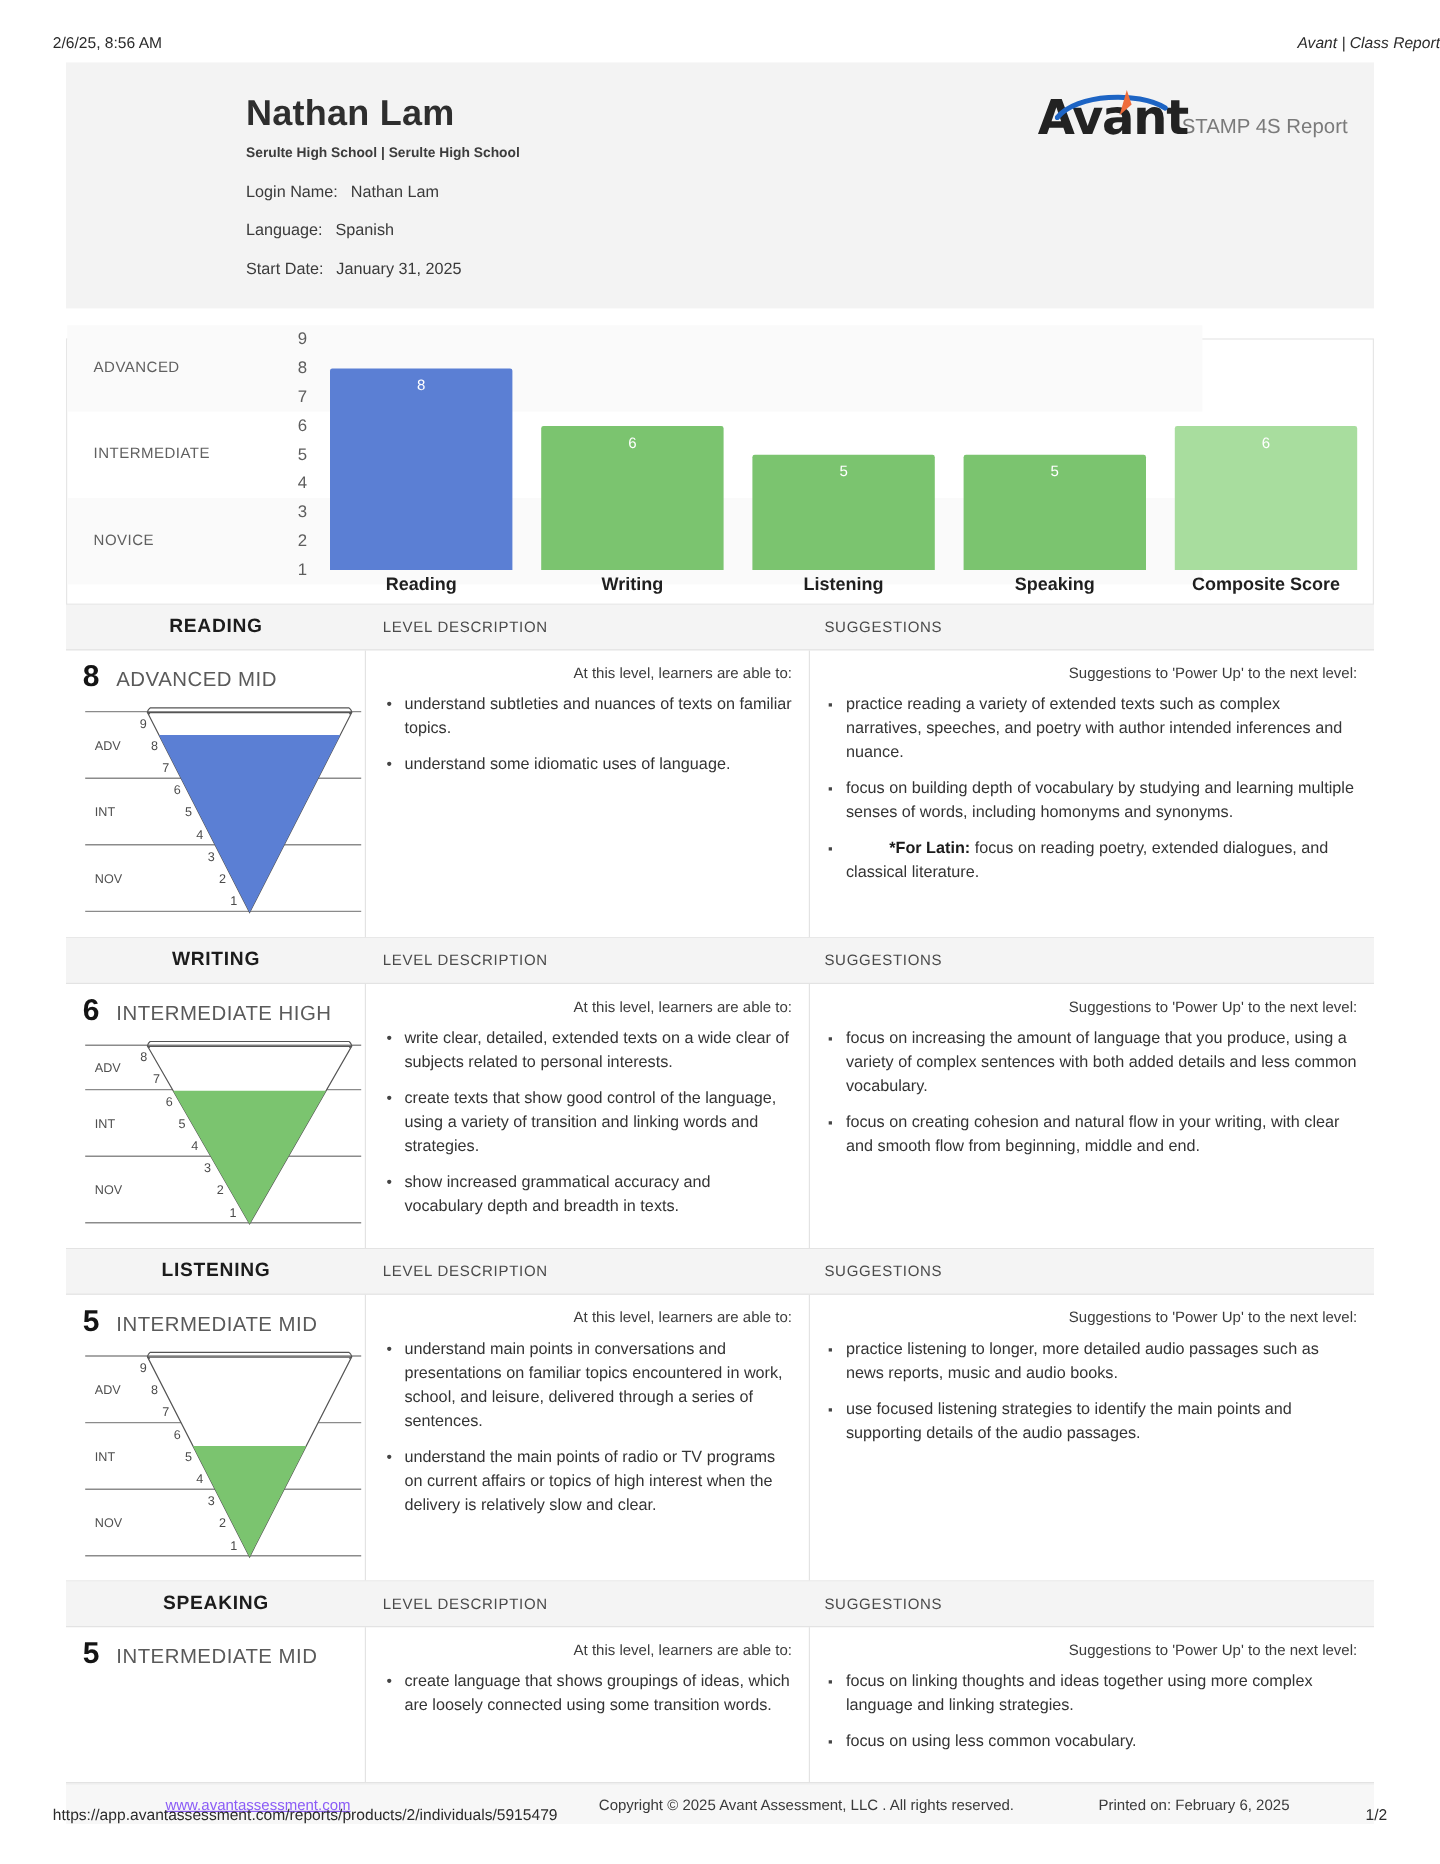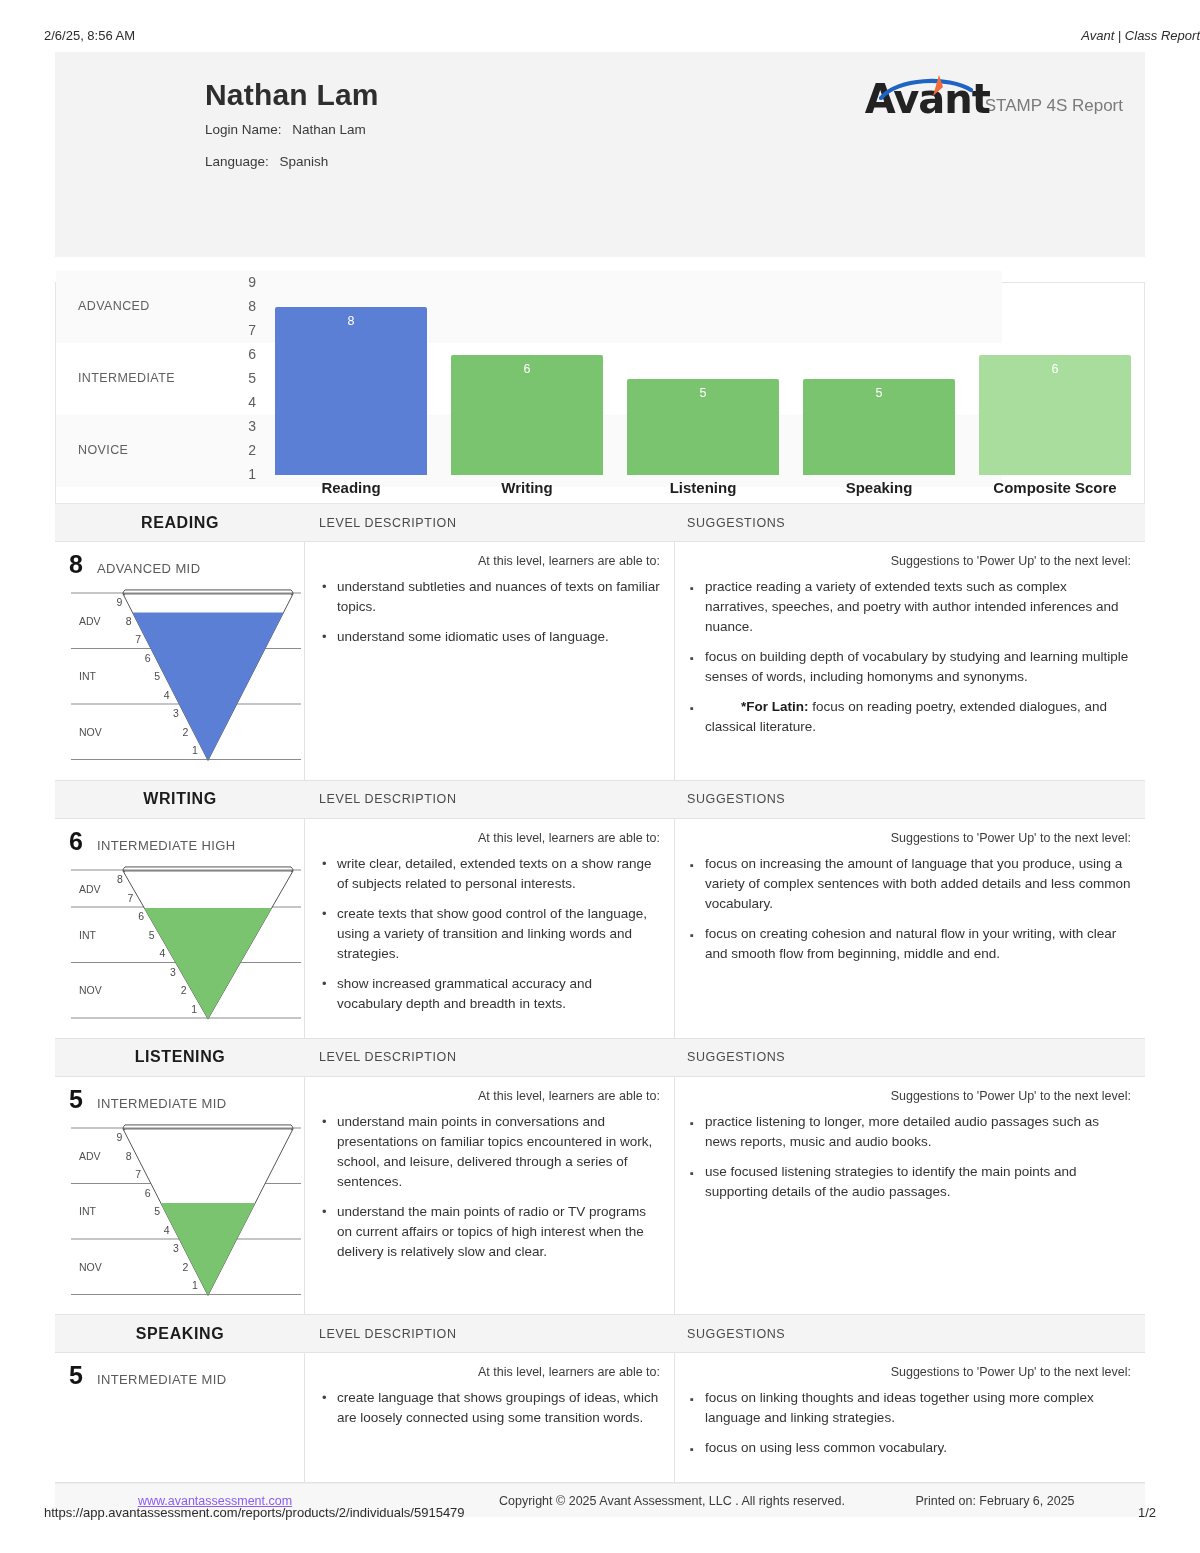--- a/index.html
+++ b/index.html
@@ -101,21 +101,21 @@
   .sec-head .c2 { width:370px; padding-left:14px; font-size:12.5px; color:#4a4a4a; letter-spacing:0.6px; }
   .sec-head .c3 { width:470px; padding-left:12px; font-size:12.5px; color:#4a4a4a; letter-spacing:0.6px; }
 
   .sec-body { display:flex; border-bottom:1px solid #e3e3e3; }
   .col-score {
     width:250px; padding:10px 0 8px 0;
     border-right:1px solid #e3e3e3;
   }
   .score-row { display:flex; align-items:baseline; padding-left:14px; margin-bottom:8px; }
   .score-num { font-size:25px; font-weight:bold; color:#141414; line-height:1; }
-  .score-lvl { font-size:13px; color:#5a5a5a; margin-left:14px; letter-spacing:0.4px; }
+  .score-lvl { font-size:17px; color:#5a5a5a; margin-left:14px; letter-spacing:0.4px; }
 
   .funnel { margin-left:14px; }
 
   .col-desc {
     width:370px; padding:12px 14px 14px 14px;
     border-right:1px solid #e3e3e3;
   }
   .col-sugg { width:470px; padding:12px 14px 14px 12px; }
   .intro { font-size:12.5px; color:#3c3c3c; margin-bottom:9px;text-align:right; }
   ul.pts { margin:0; padding:0 0 0 16px; list-style:none; }
@@ -146,27 +146,32 @@
 
 <div class="print-bar print-top">
   <span class="left">2/6/25, 8:56 AM</span>
   <span class="center">Avant | Class Report</span>
 </div>
 
 <div class="page">
 
   <div class="student-header">
     <div class="student-name">Nathan Lam</div>
+    <div class="student-school">Serulte High School | Serulte High School</div>
     <div class="student-field">
       <span>Login Name:</span>
       <span class="fval">Nathan Lam</span>
     </div>
     <div class="student-field">
       <span>Language:</span>
       <span class="fval">Spanish</span>
+    </div>
+    <div class="student-field">
+      <span>Start Date:</span>
+      <span class="fval">January 31, 2025</span>
     </div>
 
     <div class="brand">
       <div class="brand-logo">
         <svg class="brand-arc" width="96" height="26" viewBox="0 0 96 26">
           <path d="M2 24 C 18 4, 70 2, 92 16" stroke="#1d64c4" stroke-width="4.2" fill="none" stroke-linecap="round"></path>
           <path d="M60 1 L 54 22 L 64 13 Z" fill="#ef6c3b"></path>
         </svg>
         <div class="brand-word">Avant</div>
       </div>
@@ -294,21 +299,21 @@
               <text x="75.03125" y="58.25" text-anchor="end" font-size="10.5" fill="#4b4b4b" font-family="Liberation Sans, sans-serif">6</text>
               <text x="85.65625" y="76.75" text-anchor="end" font-size="10.5" fill="#4b4b4b" font-family="Liberation Sans, sans-serif">5</text>
               <text x="96.28125" y="95.25" text-anchor="end" font-size="10.5" fill="#4b4b4b" font-family="Liberation Sans, sans-serif">4</text>
               <text x="106.90625" y="113.75" text-anchor="end" font-size="10.5" fill="#4b4b4b" font-family="Liberation Sans, sans-serif">3</text>
               <text x="117.53125" y="132.25" text-anchor="end" font-size="10.5" fill="#4b4b4b" font-family="Liberation Sans, sans-serif">2</text>
               <text x="128.15625" y="150.75" text-anchor="end" font-size="10.5" fill="#4b4b4b" font-family="Liberation Sans, sans-serif">1</text>
             </svg></div>
           <div class="col-desc">
             <div class="intro">At this level, learners are able to:</div>
             <ul class="pts">
-              <li>write clear, detailed, extended texts on a show range of subjects related to personal interests.</li>
+              <li>write clear, detailed, extended texts on a wide clear of subjects related to personal interests.</li>
               <li>create texts that show good control of the language, using a variety of transition and linking words and strategies.</li>
               <li>show increased grammatical accuracy and vocabulary depth and breadth in texts.</li>
             </ul>
           </div>
           <div class="col-sugg">
             <div class="intro">Suggestions to 'Power Up' to the next level:</div>
             <ul class="pts sq">
               <li>focus on increasing the amount of language that you produce, using a variety of complex sentences with both added details and less common vocabulary.</li>
               <li>focus on creating cohesion and natural flow in your writing, with clear and smooth flow from beginning, middle and end.</li>
             </ul>

